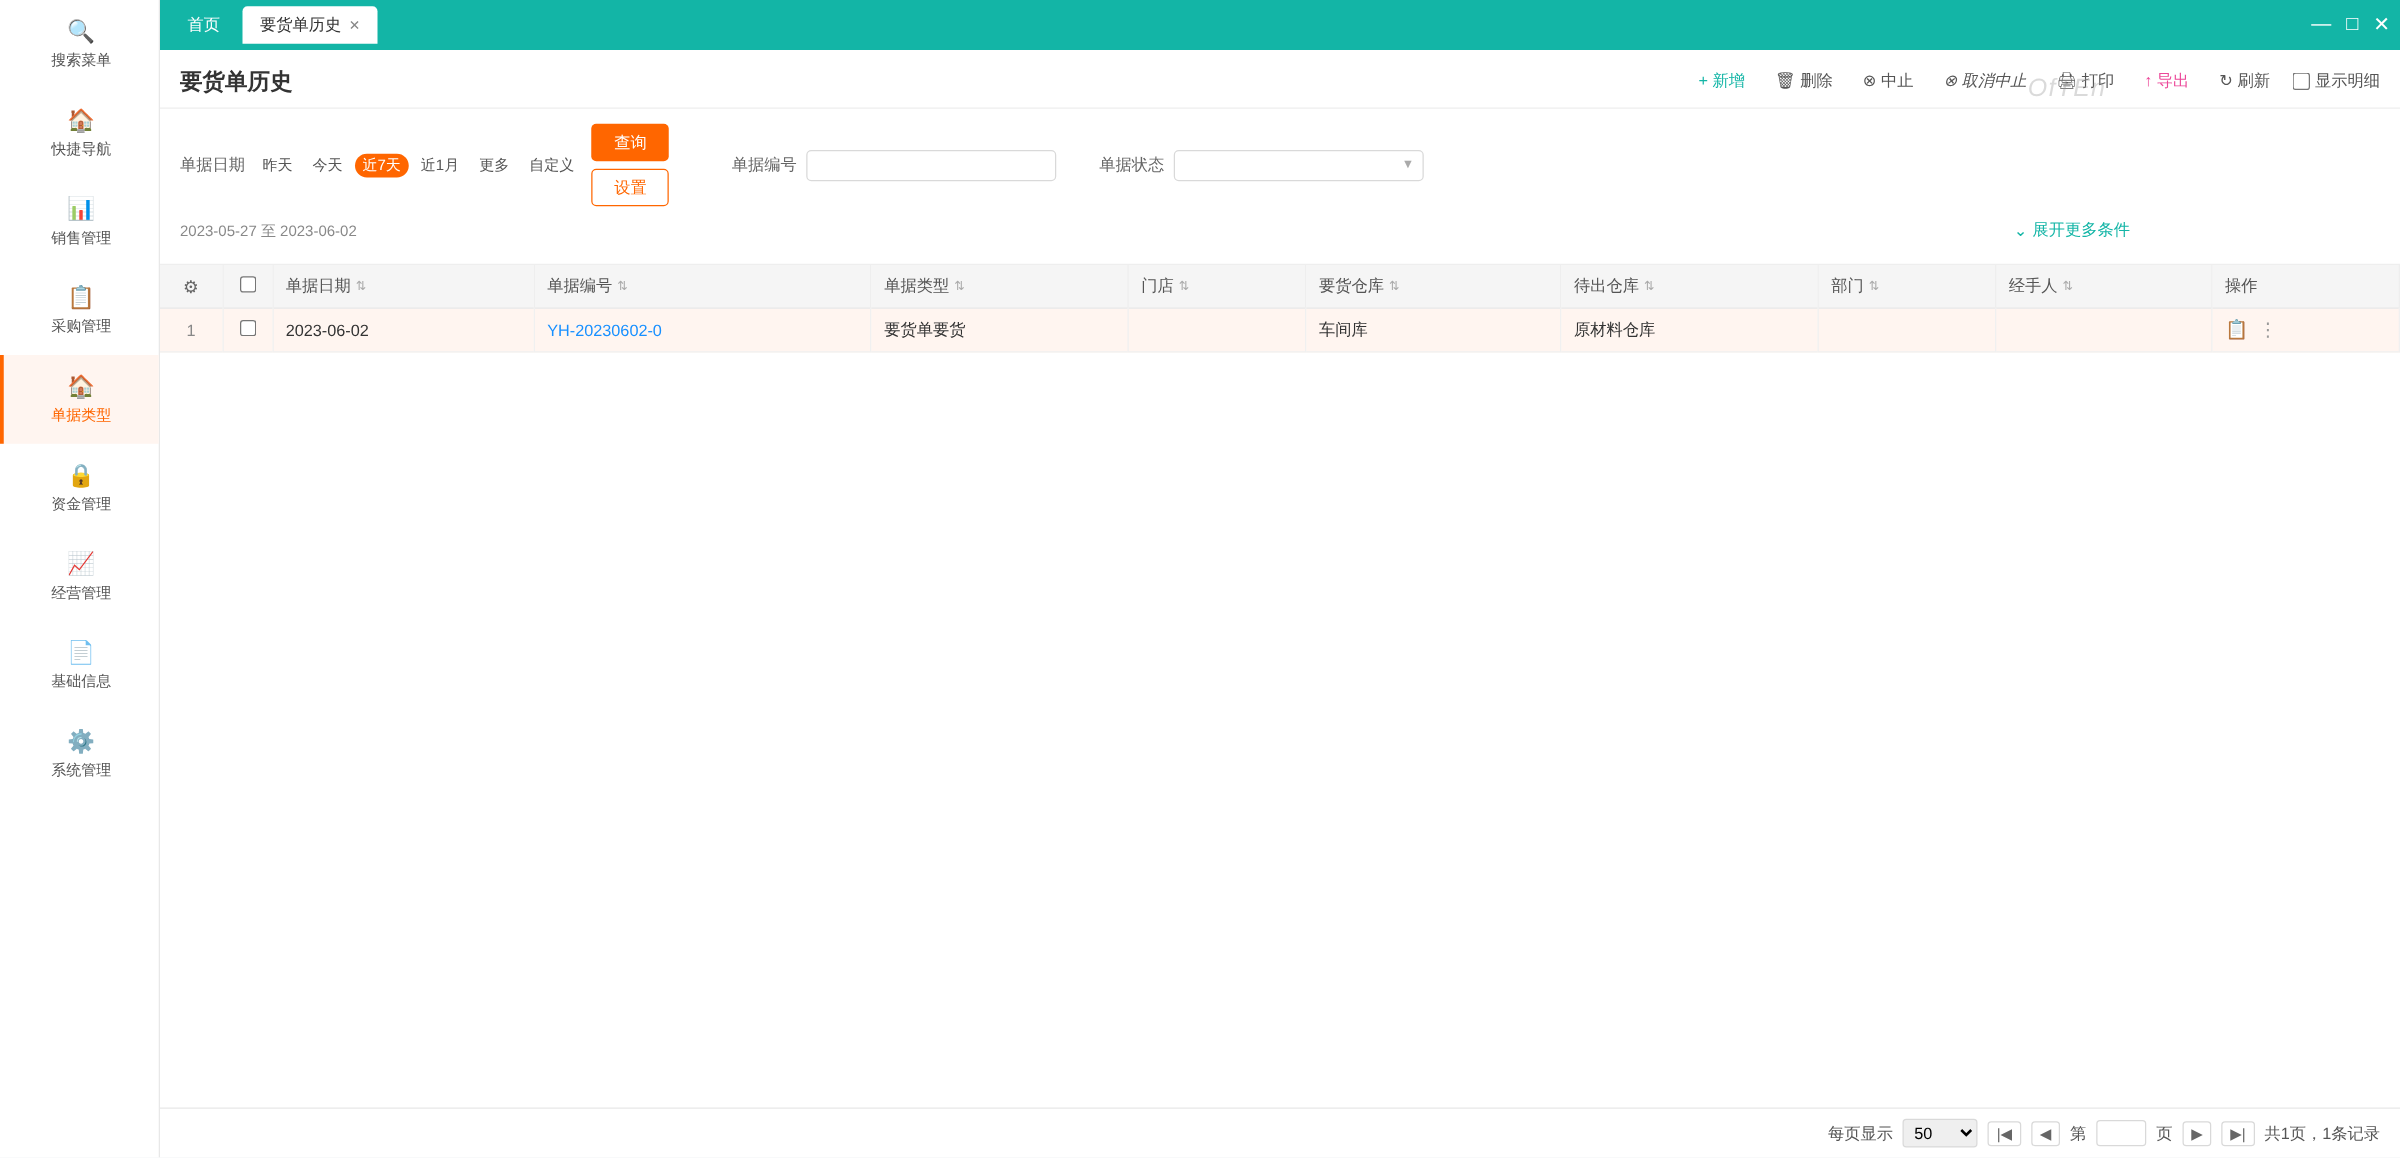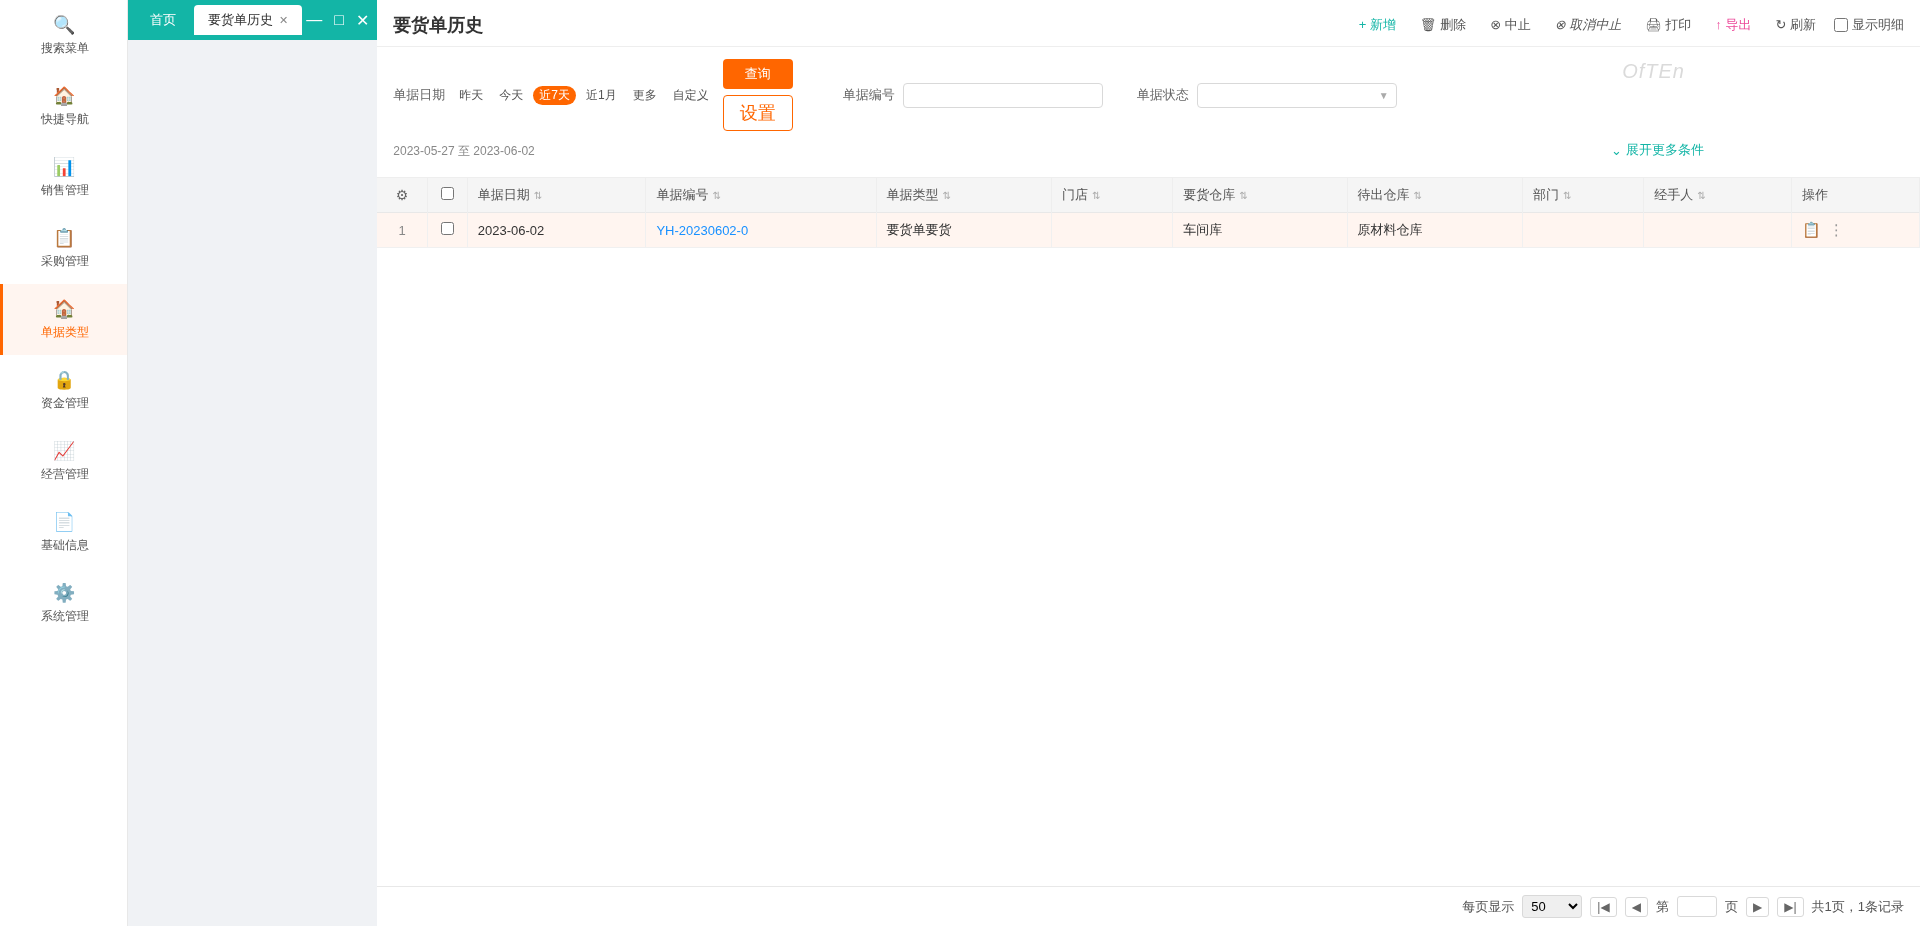--- a/index.html
+++ b/index.html
@@ -29,21 +29,21 @@
       background: #fff5f0;
       color: #f60;
       border-left: 3px solid #f60;
     }
     .sidebar-item .icon { font-size: 18px; }
 
     
     .main {
       flex: 1;
       display: flex;
-      flex-direction: row;
+      flex-direction: column;
       overflow: hidden;
     }
 
     
     .tabs-bar {
       height: 40px;
       background: #13b5a6;
       display: flex;
       align-items: center;
       padding: 0 8px;
@@ -137,21 +137,21 @@
       cursor: pointer;
       font-size: 13px;
     }
     .btn-orange-outline {
       background: #fff;
       color: #f60;
       border: 1px solid #f60;
       border-radius: 4px;
       padding: 5px 16px;
       cursor: pointer;
-      font-size: 18px;
+      font-size: 13px;
       font-family: Liberation Serif, serif;
     }
 
     
     .filter-area {
       padding: 12px 16px 8px 16px;
       border-bottom: 1px solid #eee;
     }
     .filter-row {
       display: flex;

